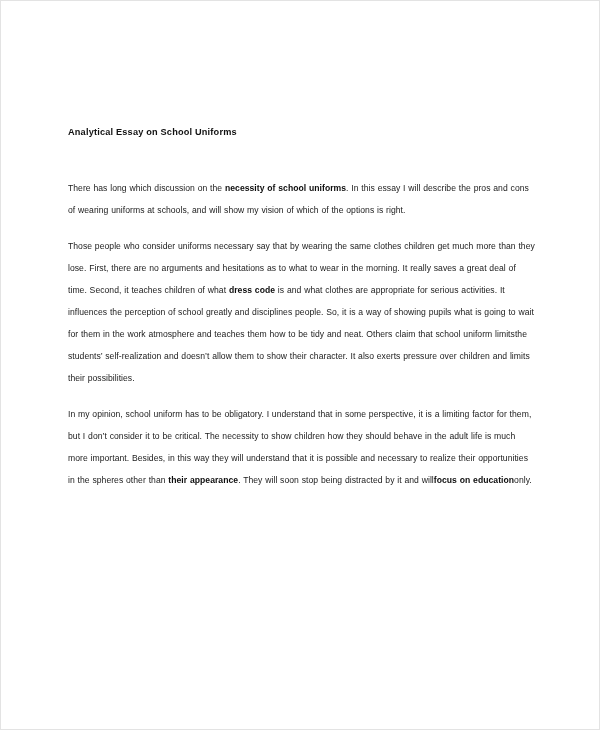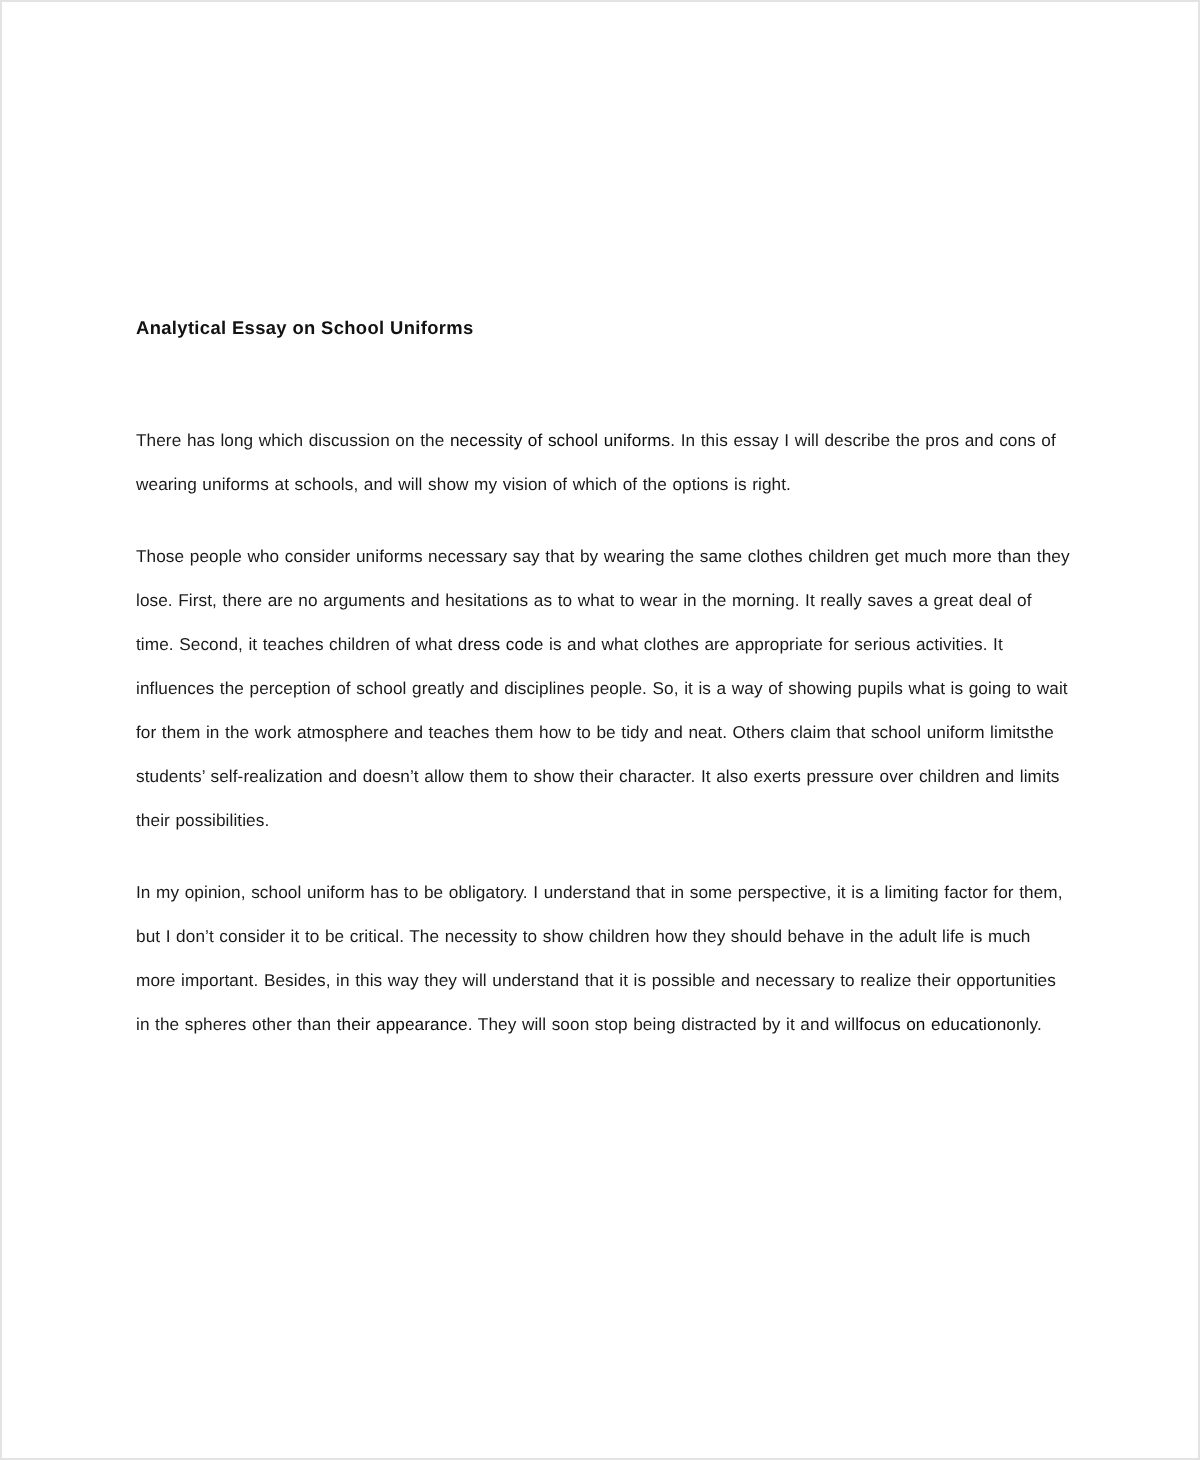--- a/index.html
+++ b/index.html
@@ -19,21 +19,21 @@
     box-sizing: border-box;
     width: 600px;
     height: 730px;
     background: #ffffff;
     border: 1px solid #e3e3e3;
   }
 
   .doc-body {
     position: absolute;
     left: 67px;
-    top: 156px;
+    top: 124px;
     width: 468px;
   }
 
   .doc-title {
     font-size: 9.2px;
     font-weight: bold;
     color: #121212;
     letter-spacing: 0.02em;
     line-height: 14px;
     margin: 0;
@@ -51,21 +51,21 @@
     text-align: left;
     margin: 0 0 14px 0;
     word-spacing: 0.04em;
   }
 
   .para:last-child {
     margin-bottom: 0;
   }
 
   .para b {
-    font-weight: normal;
+    font-weight: bold;
     color: #0d0d0d;
   }
 </style>
 </head>
 <body>
 
 <div class="page">
 
   <div class="doc-body">
 

